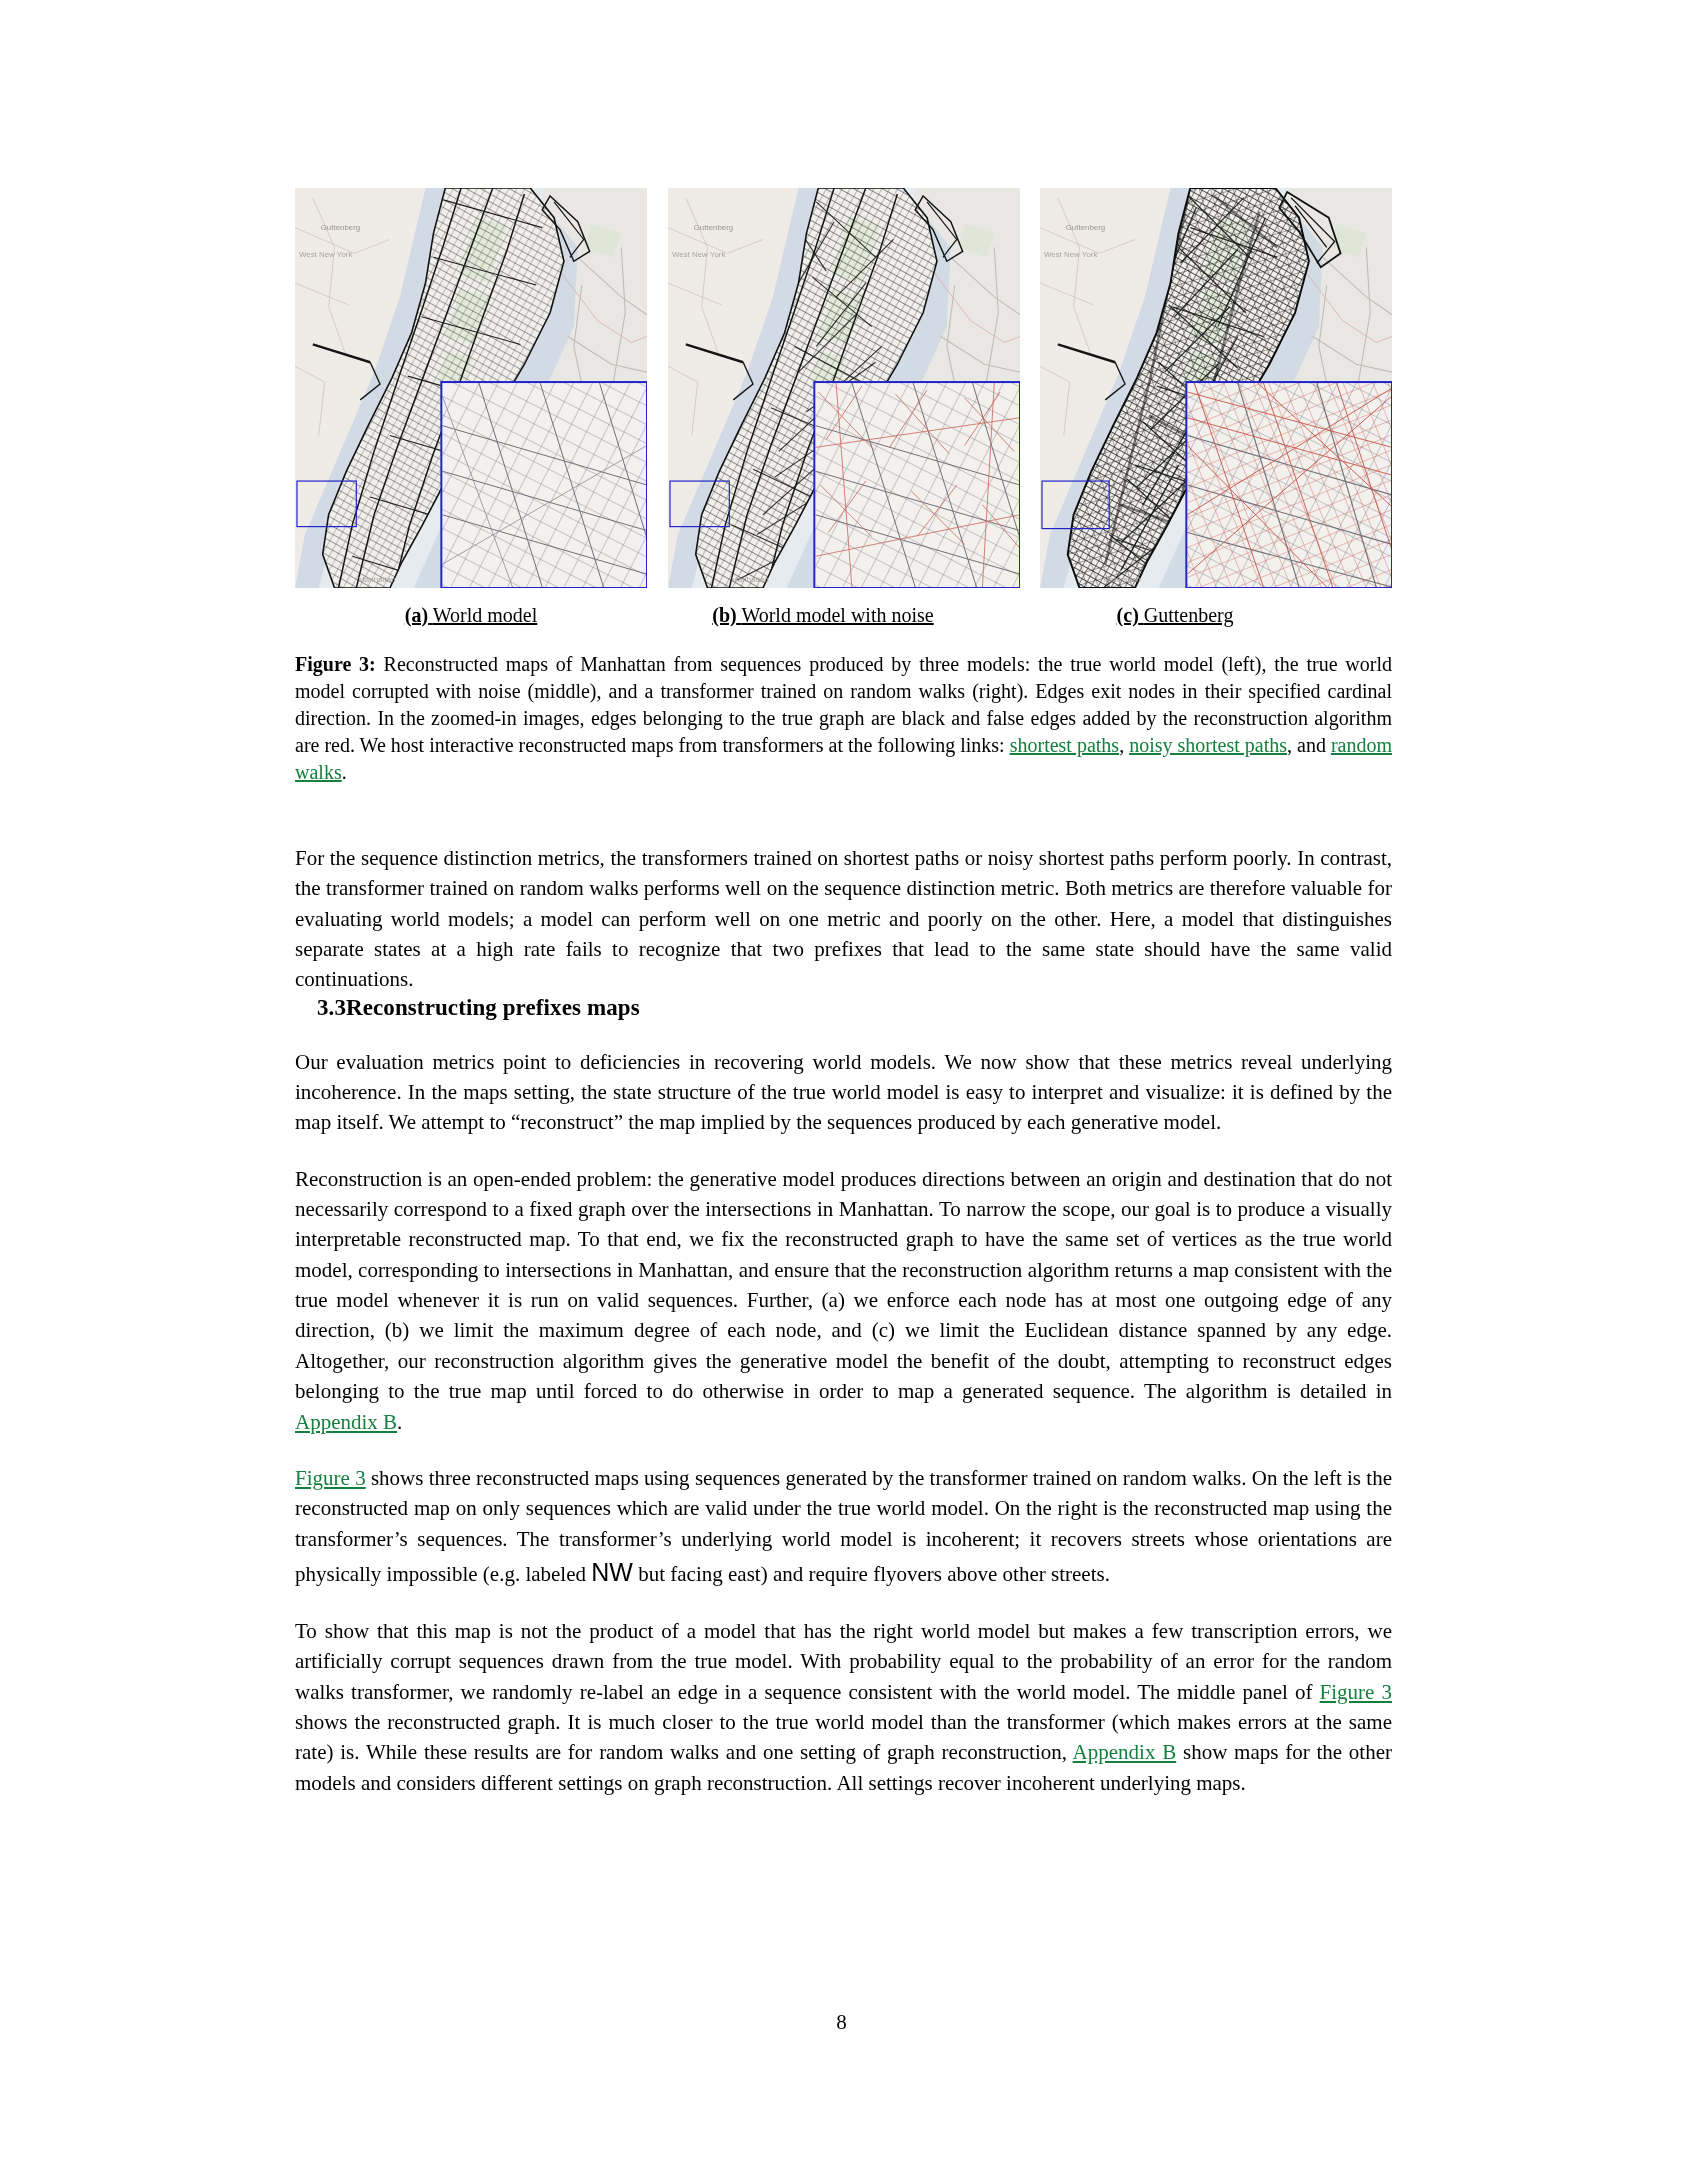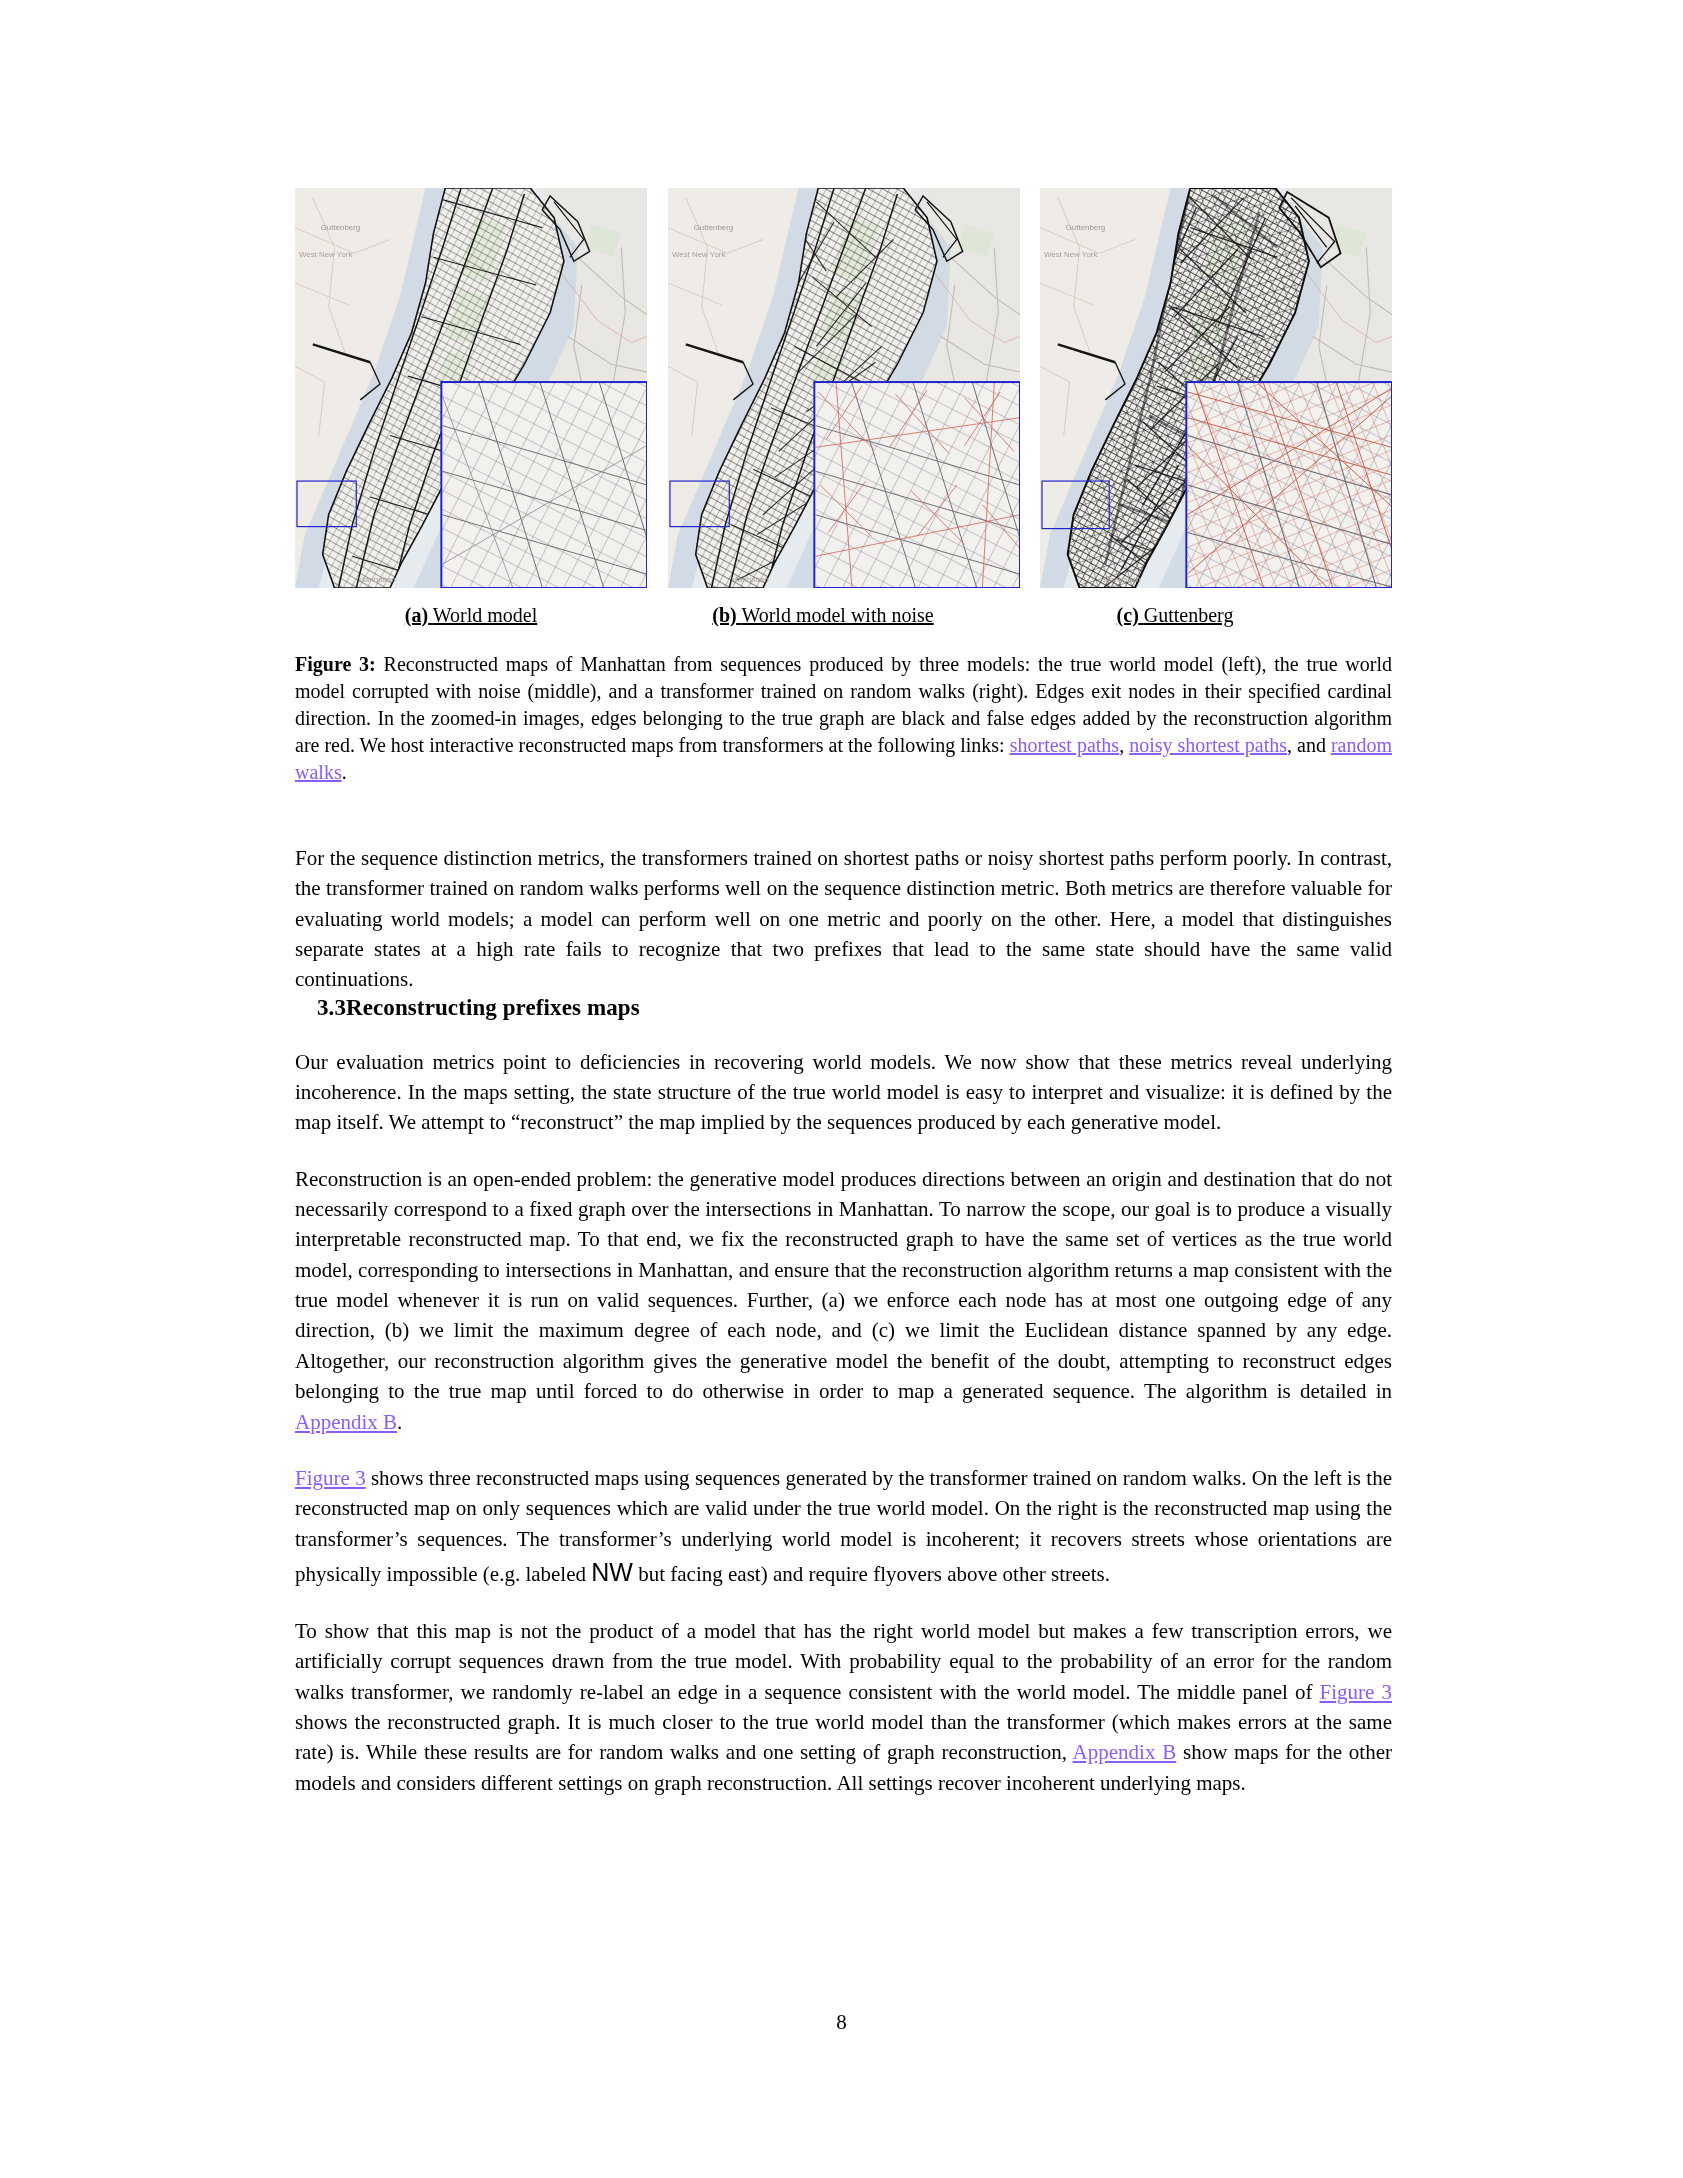--- a/index.html
+++ b/index.html
@@ -52,21 +52,21 @@
 
   .figcaption{
     margin-top:24px;
     width:1097px;
     font-size:20px;
     line-height:1.35;
     text-align:justify;
     text-justify:inter-word;
   }
   .figcaption .lbl{font-weight:bold;}
-  .lnk{color:#8b5cf6;text-decoration:underline;}
+  .lnk{color:#15803d;text-decoration:underline;}
 
   
   .para{
     width:1097px;
     font-size:21px;
     line-height:1.445;
     text-align:justify;
     text-justify:inter-word;
     margin:0;
     text-indent:0;

